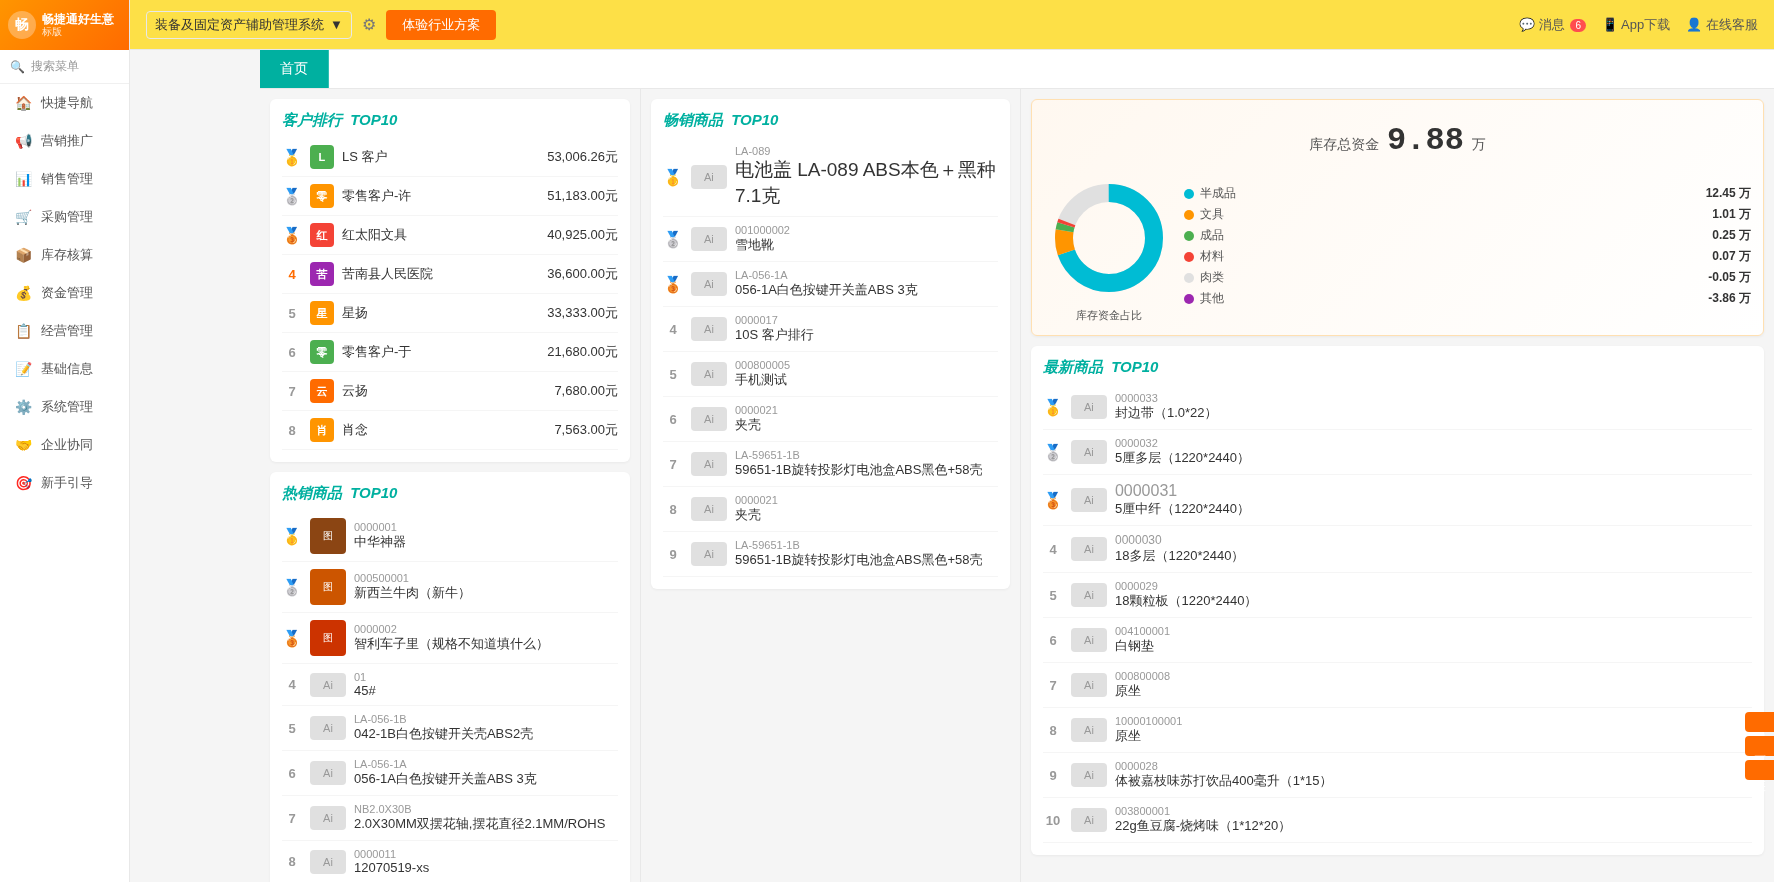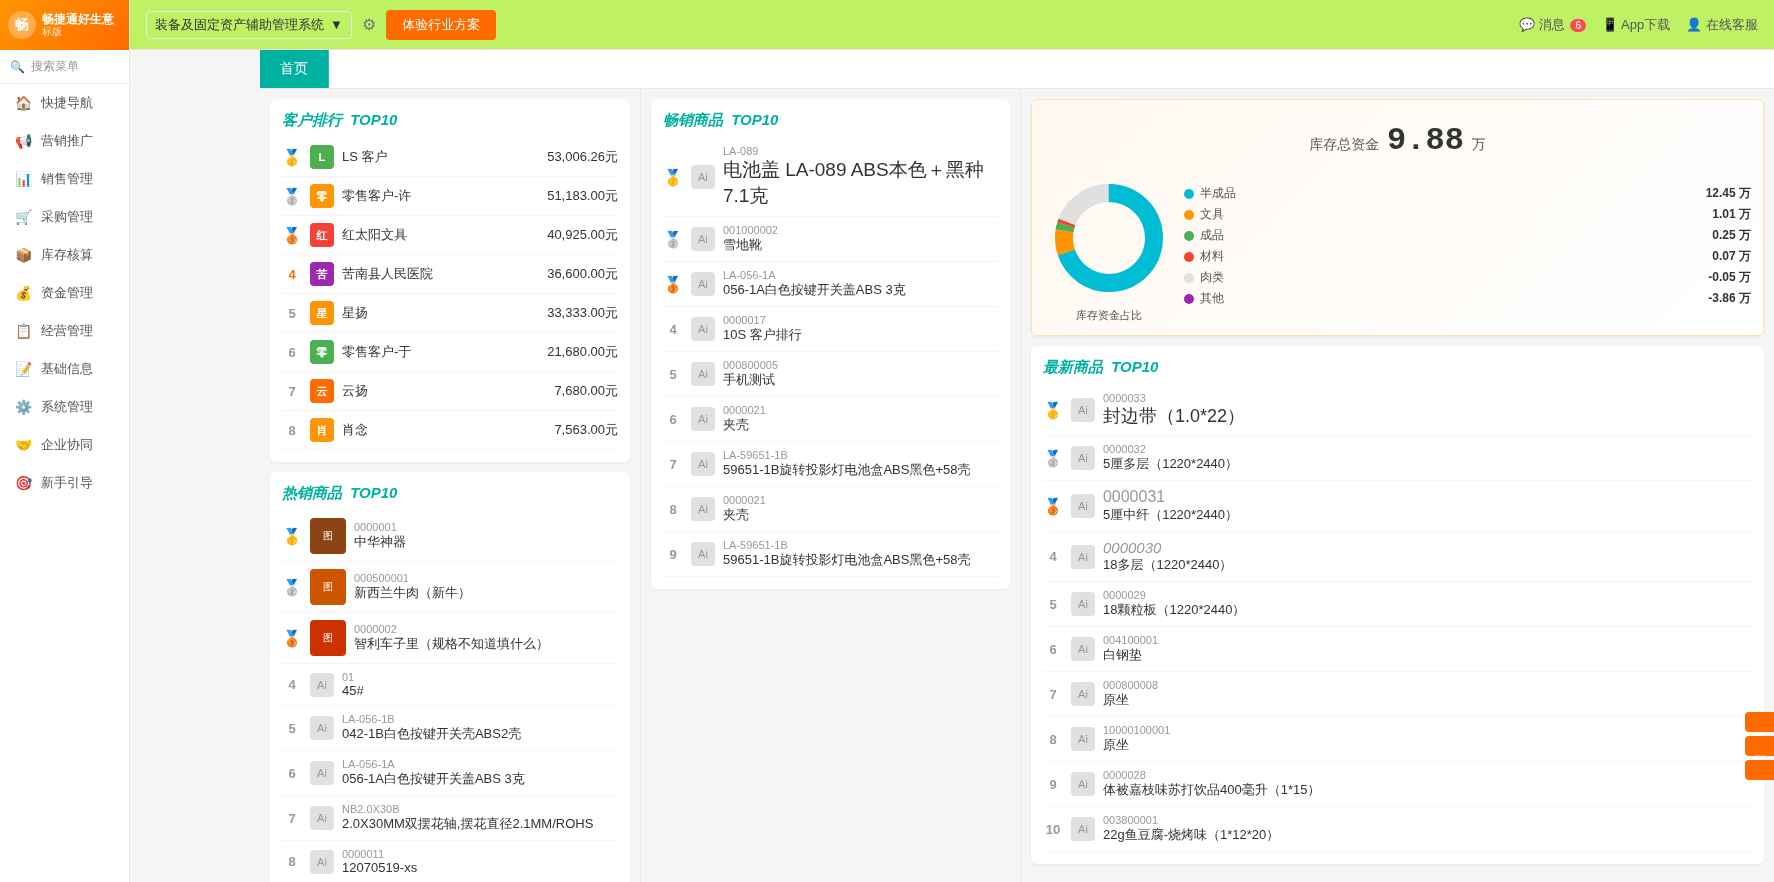--- a/index.html
+++ b/index.html
@@ -50,21 +50,21 @@
       font-size: 13px;
       border-left: 3px solid transparent;
       transition: all 0.2s;
     }
     .sidebar-item-icon { font-size: 14px; width: 18px; text-align: center; }
 
     
     .topbar {
       position: fixed; top: 0; left: 130px; right: 0;
       height: 50px;
-      background: #bef264;
+      background: #fde047;
       border-bottom: 1px solid #e8e8e8;
       display: flex; align-items: center;
       padding: 0 16px;
       z-index: 100;
       gap: 10px;
     }
     .topbar-selector {
       display: flex; align-items: center; gap: 6px;
       font-size: 13px; color: #333;
       cursor: pointer; padding: 4px 8px;
@@ -227,21 +227,21 @@
       display: flex; align-items: center; justify-content: space-between;
       margin-bottom: 8px;
     }
     .section-title { font-size: 15px; font-weight: bold; color: #333; font-style: italic; }
     .section-title span { color: #00b0a0; }
 
     
     .rank-scroll { max-height: 340px; overflow-y: auto; }
 
     .gray-placeholder {
-      width: 24px; height: 24px; background: #e0e0e0; border-radius: 4px;
+      width: 36px; height: 24px; background: #e0e0e0; border-radius: 4px;
       display: flex; align-items: center; justify-content: center; font-size: 11px; color: #999; flex-shrink: 0;
     }
   </style>
 </head>
 <body>
 
 <div class="sidebar">
   <div class="sidebar-header">
     <div class="sidebar-logo-icon">畅</div>
     <div class="sidebar-title-block">
@@ -634,21 +634,21 @@
             <span>最新商品</span>
             <span style="color:#00b0a0; margin-left:4px;">TOP10</span>
           </span>
         </div>
         <div>
           <div class="rank-item">
             <span style="font-size:16px;">🥇</span>
             <div class="gray-placeholder">Ai</div>
             <div class="product-info">
               <div style="font-size:11px;color:#999;">0000033</div>
-              <div style="font-size:18px;color:#333;">封边带（1.0*22）</div>
+              <div style="font-size:13px;color:#333;">封边带（1.0*22）</div>
             </div>
           </div>
           <div class="rank-item">
             <span style="font-size:16px;">🥈</span>
             <div class="gray-placeholder">Ai</div>
             <div class="product-info">
               <div style="font-size:11px;color:#999;">0000032</div>
               <div style="font-size:13px;color:#333;">5厘多层（1220*2440）</div>
             </div>
           </div>
@@ -657,21 +657,21 @@
             <div class="gray-placeholder">Ai</div>
             <div class="product-info">
               <div style="font-size:16px;color:#999;">0000031</div>
               <div style="font-size:13px;color:#333;">5厘中纤（1220*2440）</div>
             </div>
           </div>
           <div class="rank-item">
             <span class="rank-num" style="width:20px;color:#999;">4</span>
             <div class="gray-placeholder">Ai</div>
             <div class="product-info">
-              <div style="font-size:15px;color:#999;font-style:italic;">0000030</div>
+              <div style="font-size:12px;color:#999;">0000030</div>
               <div style="font-size:13px;color:#333;">18多层（1220*2440）</div>
             </div>
           </div>
           <div class="rank-item">
             <span class="rank-num" style="width:20px;color:#999;">5</span>
             <div class="gray-placeholder">Ai</div>
             <div class="product-info">
               <div style="font-size:11px;color:#999;">0000029</div>
               <div style="font-size:13px;color:#333;">18颗粒板（1220*2440）</div>
             </div>

